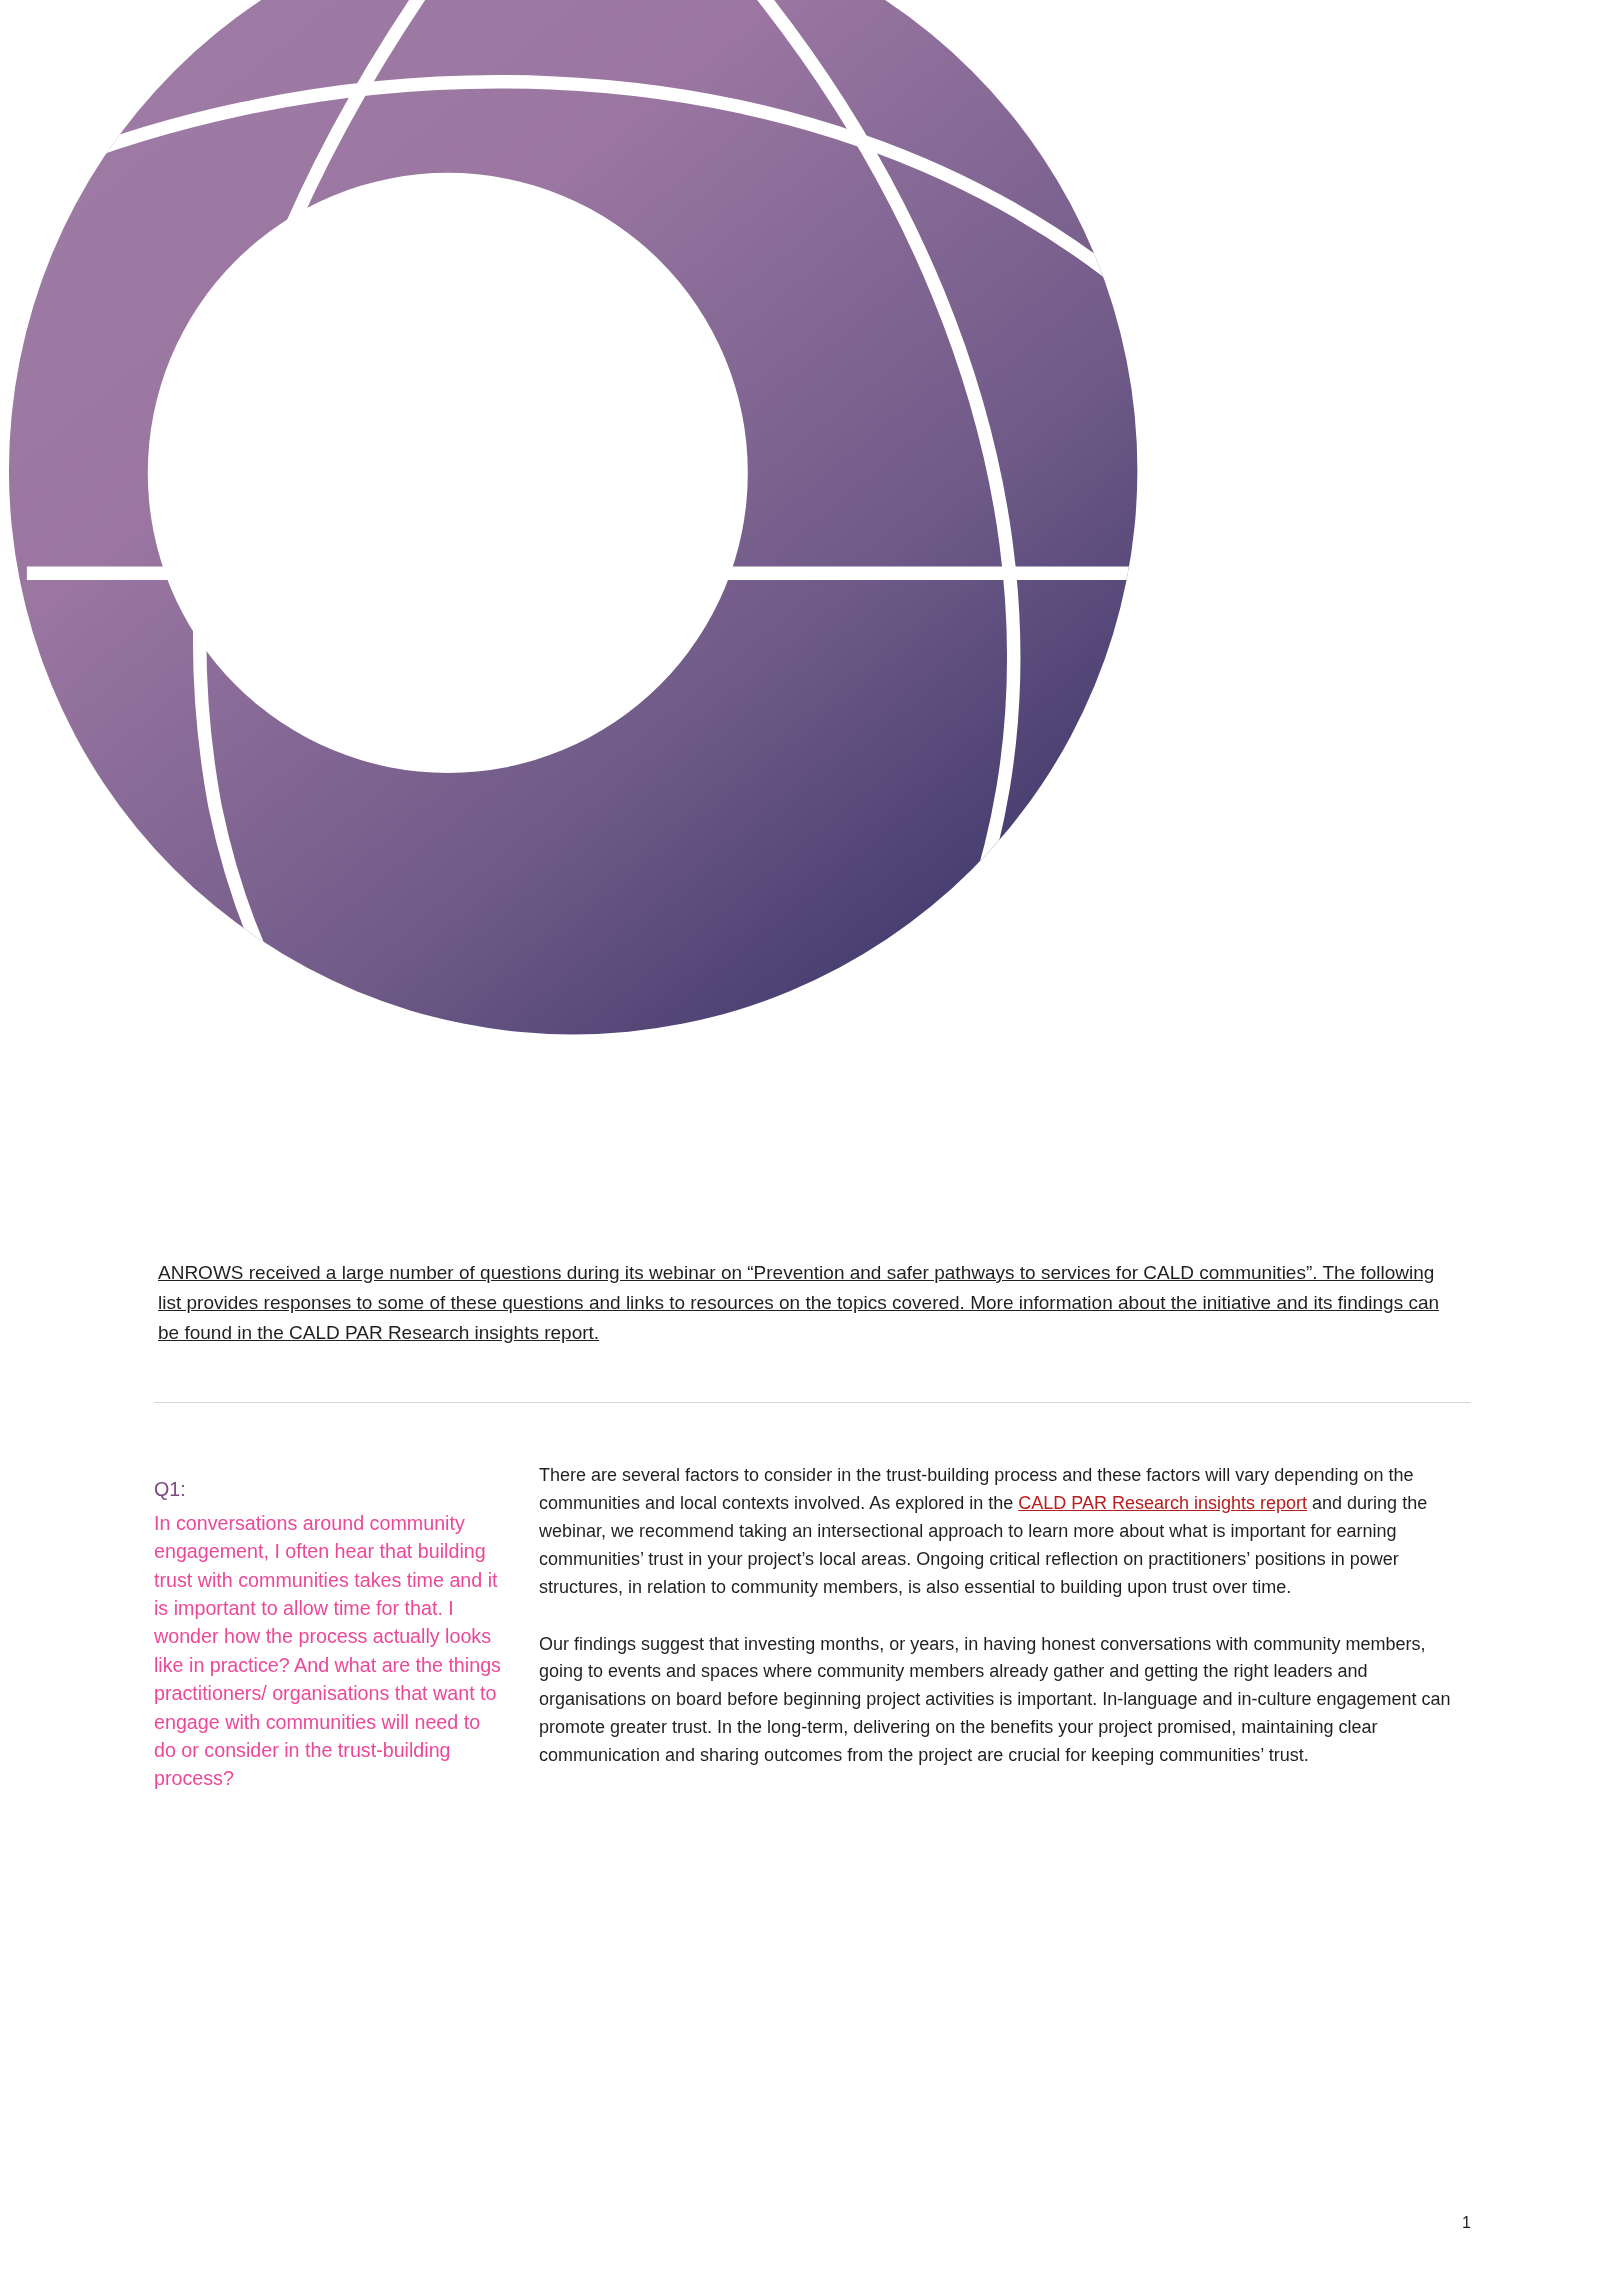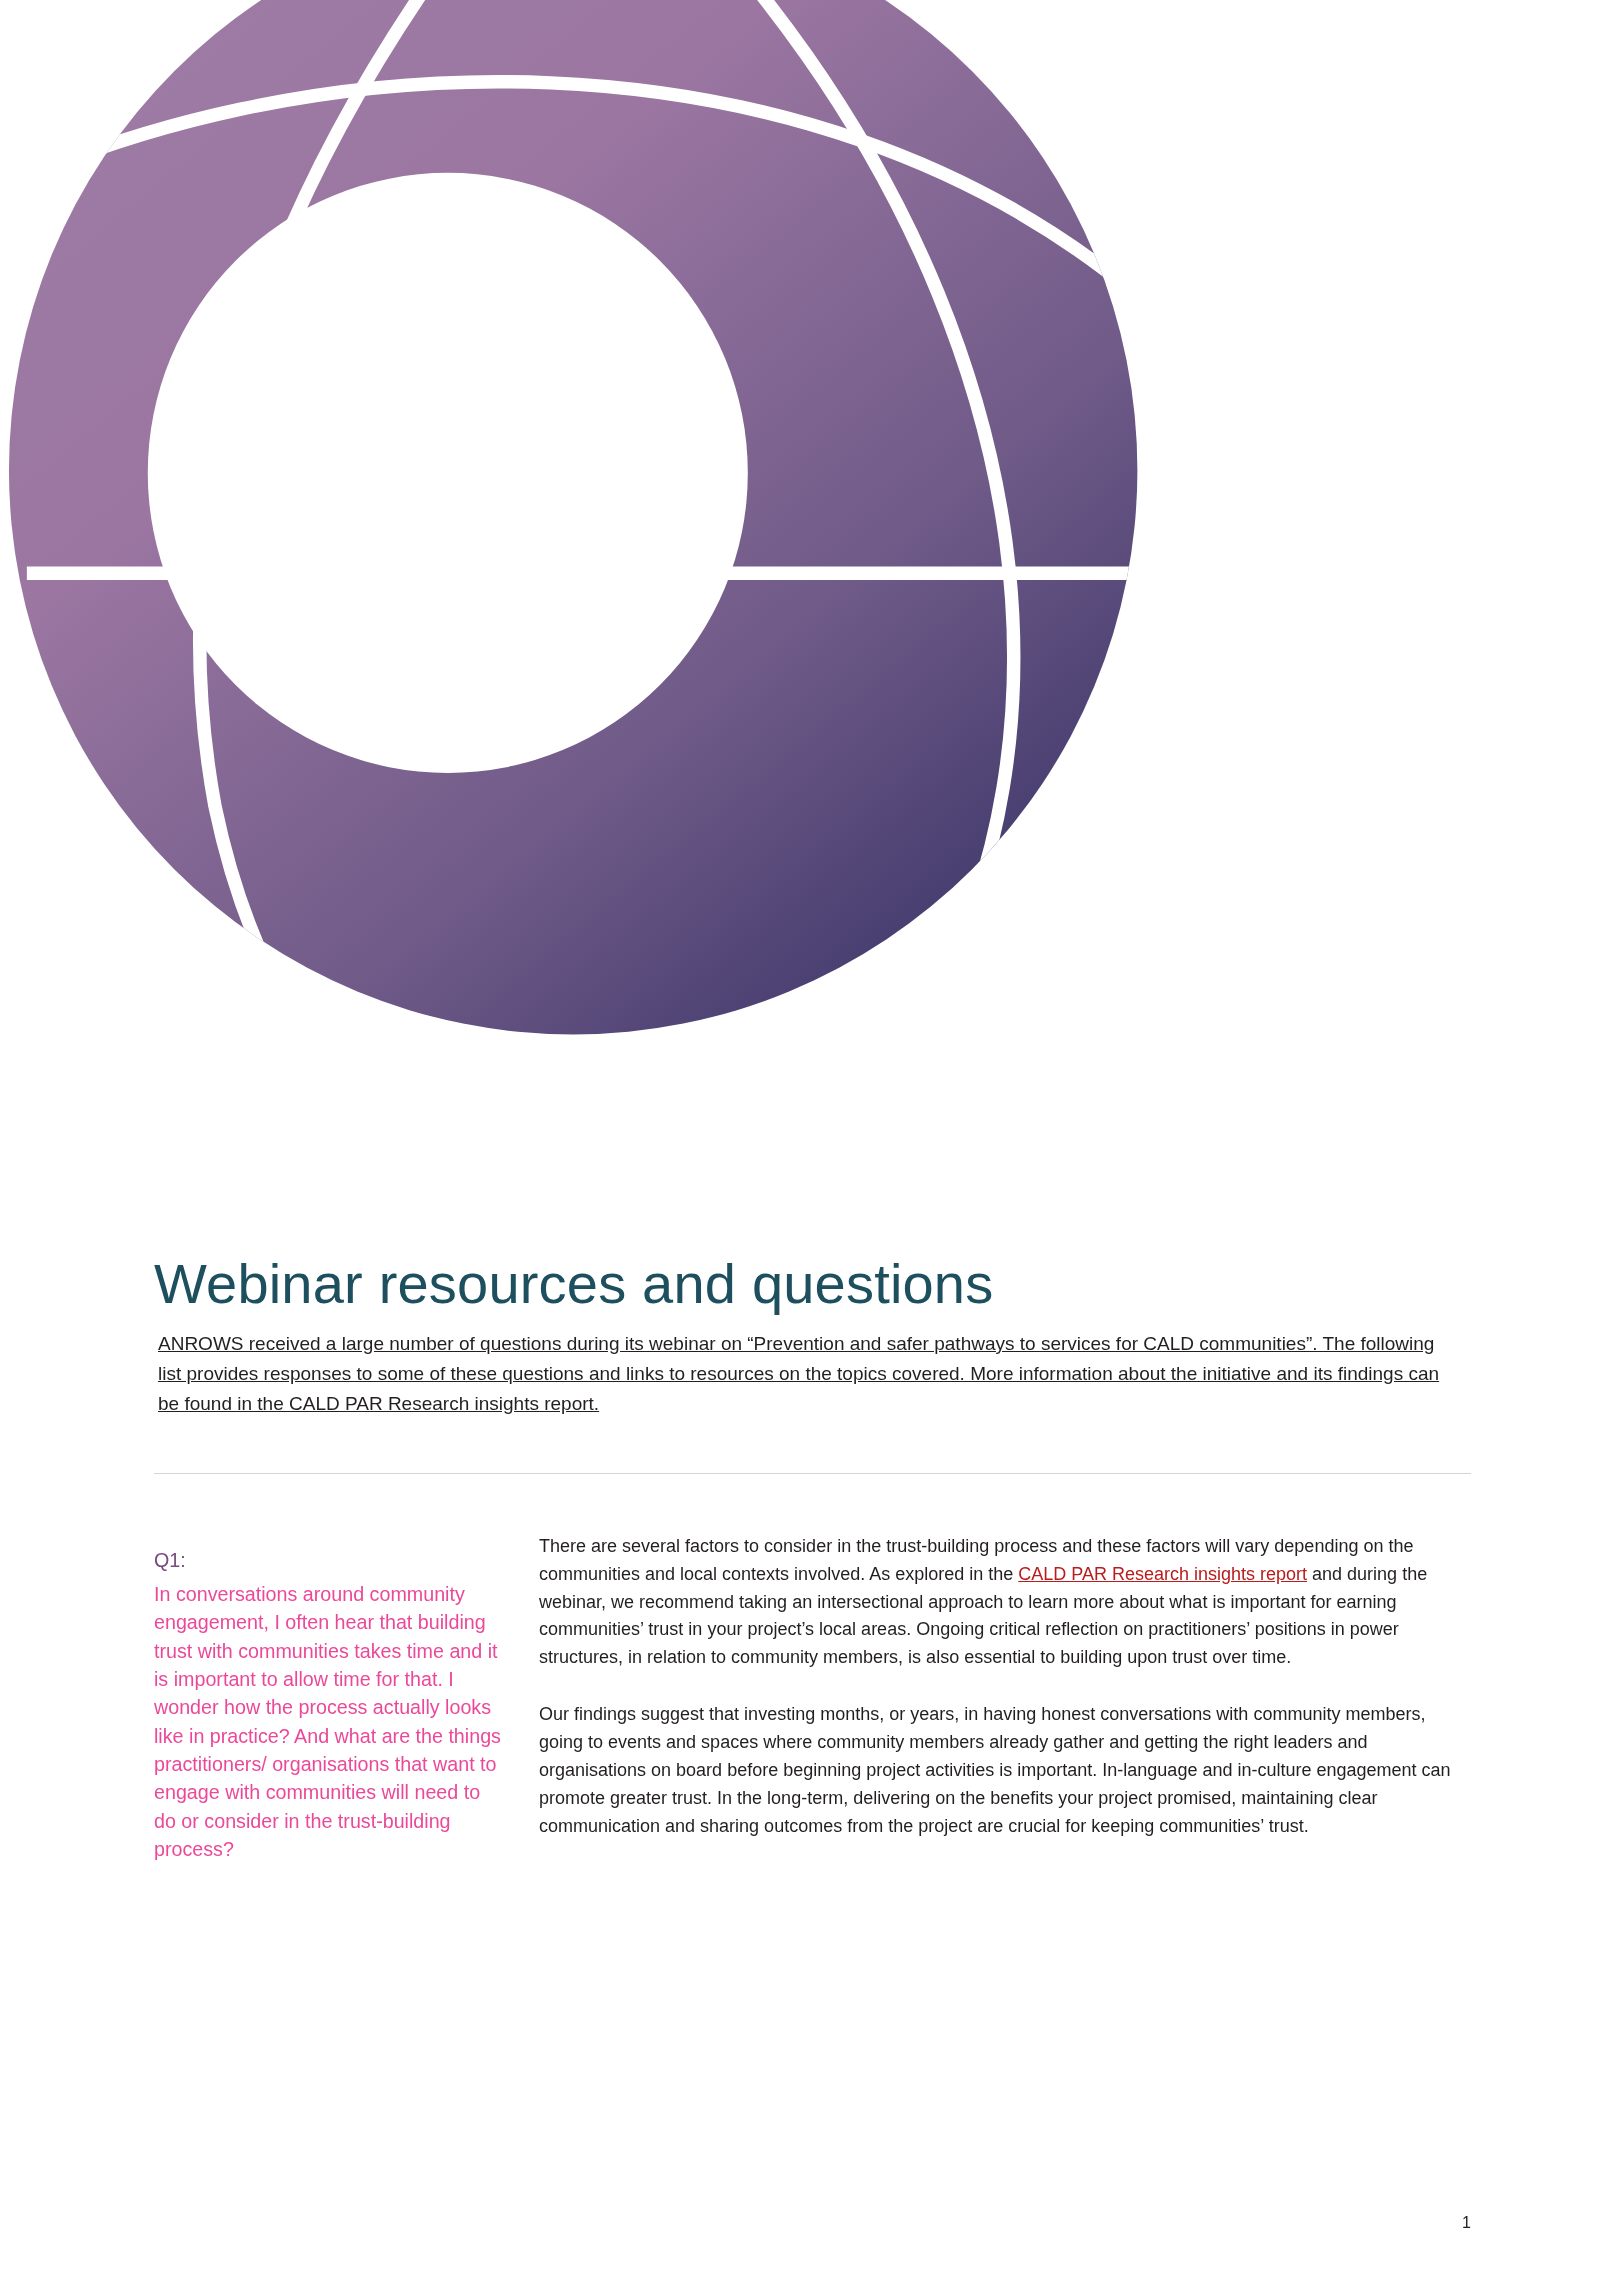--- a/index.html
+++ b/index.html
@@ -170,21 +170,20 @@
 
       <g>
         <path d="M 0 0 L 180 0 C 90 120 30 280 10 420 L 0 420 Z" fill="#ab8ab0" opacity="0"></path>
       </g>
     </g>
   </svg>
 </div>
 
 <div class="content">
 
-  <h1 class="page-title">Webinar resources and questions</h1>
 
 
   <p class="intro">ANROWS received a large number of questions during its webinar on “Prevention and safer pathways to services for CALD communities”. The following list provides responses to some of these questions and links to resources on the topics covered. More information about the initiative and its findings can be found in the CALD PAR Research insights report.</p>
 
   <hr class="divider">
 
   <div class="qa">
     <div class="qa-left">
       <p class="q-label">Q1:</p>
       <p class="q-text">In conversations around community engagement, I often hear that building trust with communities takes time and it is important to allow time for that. I wonder how the process actually looks like in practice? And what are the things practitioners/ organisations that want to engage with communities will need to do or consider in the trust-building process?</p>

